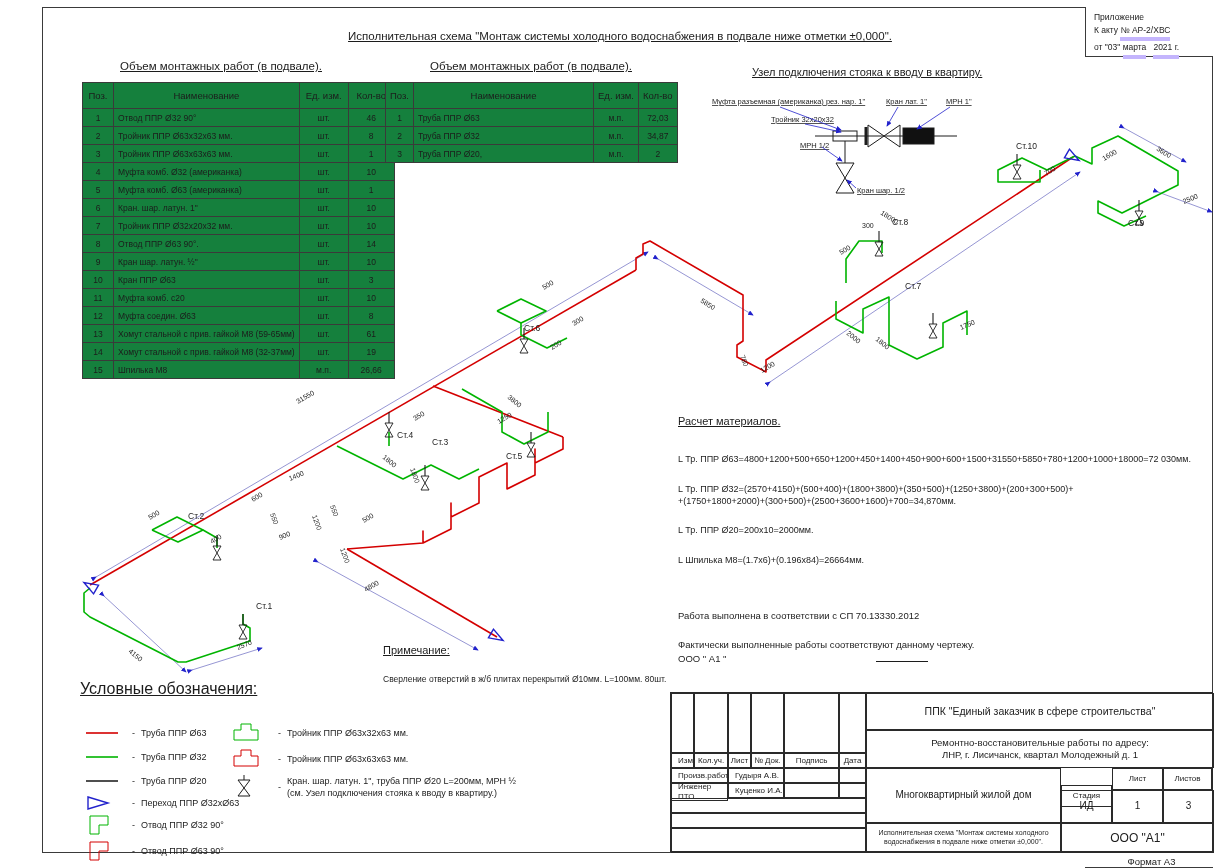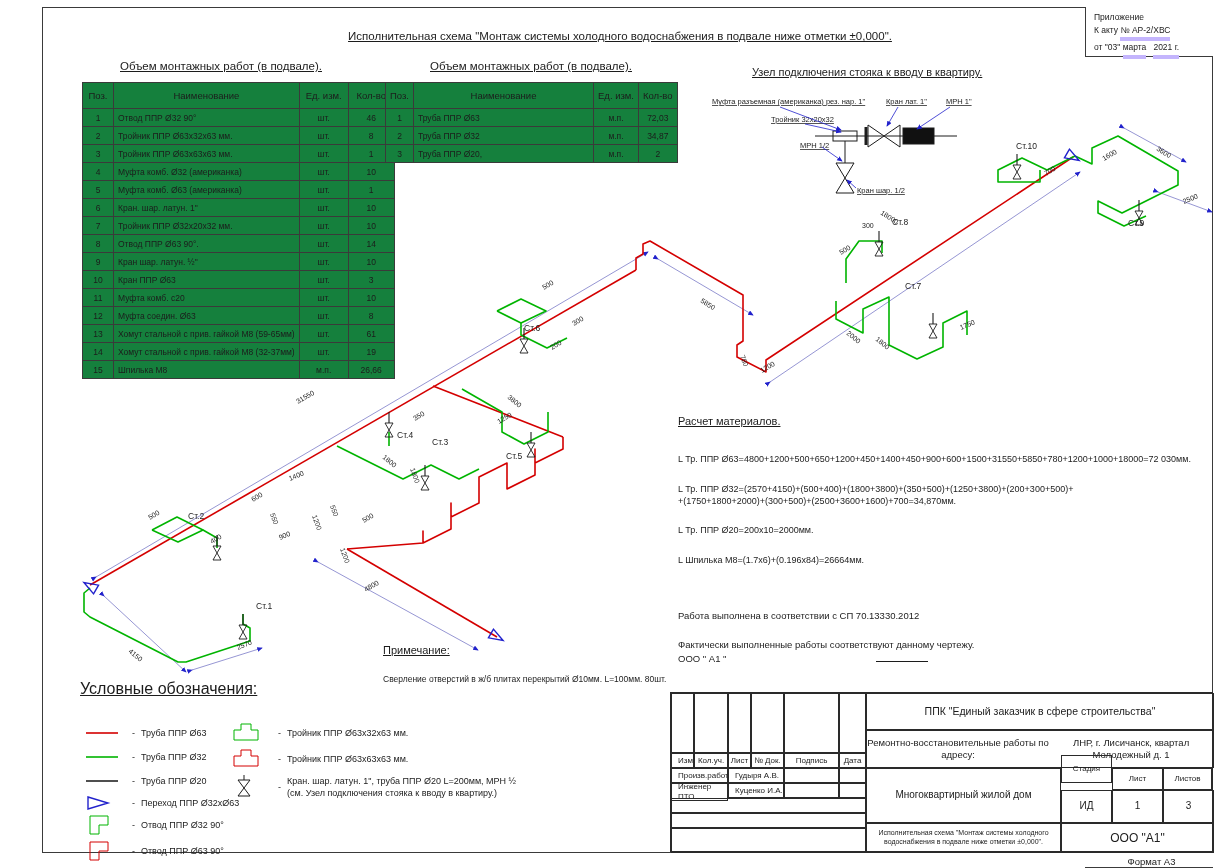--- a/index.html
+++ b/index.html
@@ -442,26 +442,26 @@
     <div class="c" style="left:113px;top:75px;width:55px;height:15px"></div>
     <div class="c" style="left:168px;top:75px;width:27px;height:15px"></div>
     <div class="c lft" style="left:0;top:90px;width:57px;height:18px">Инженер ПТО</div>
     <div class="c lft" style="left:57px;top:90px;width:56px;height:15px">Куценко И.А.</div>
     <div class="c" style="left:113px;top:90px;width:55px;height:15px"></div>
     <div class="c" style="left:168px;top:90px;width:27px;height:15px"></div>
     <div class="c" style="left:0;top:105px;width:195px;height:15px"></div>
     <div class="c" style="left:0;top:120px;width:195px;height:15px"></div>
     <div class="c" style="left:0;top:135px;width:195px;height:25px"></div>
     <div class="c" style="left:195px;top:0;width:348px;height:37px;font-size:10.5px">ППК "Единый заказчик в сфере строительства"</div>
-    <div class="c" style="left:195px;top:37px;width:348px;height:38px;font-size:9.5px;flex-direction:row">
+    <div class="c" style="left:195px;top:37px;width:348px;height:38px;font-size:9.5px;flex-direction:column">
       <div>Ремонтно-восстановительные работы по адресу:</div>
       <div>ЛНР, г. Лисичанск, квартал Молодежный д. 1</div>
     </div>
     <div class="c" style="left:195px;top:75px;width:195px;height:55px;font-size:10px">Многоквартирный жилой дом</div>
-    <div class="c" style="left:390px;top:62px;width:51px;height:28px">Стадия</div>
+    <div class="c" style="left:390px;top:92px;width:51px;height:22px">Стадия</div>
     <div class="c" style="left:441px;top:75px;width:51px;height:22px">Лист</div>
     <div class="c" style="left:492px;top:75px;width:49px;height:22px">Листов</div>
     <div class="c" style="left:390px;top:97px;width:51px;height:33px;font-size:10px">ИД</div>
     <div class="c" style="left:441px;top:97px;width:51px;height:33px;font-size:10px">1</div>
     <div class="c" style="left:492px;top:97px;width:51px;height:33px;font-size:10px">3</div>
     <div class="c" style="left:195px;top:130px;width:195px;height:30px;font-size:7px;padding:0 8px">Исполнительная схема "Монтаж системы холодного водоснабжения в подвале ниже отметки ±0,000".</div>
     <div class="c" style="left:390px;top:130px;width:153px;height:30px;font-size:12px">ООО  "А1"</div>
   </div>
 
   <div class="blk" id="fmt">Формат А3</div>

